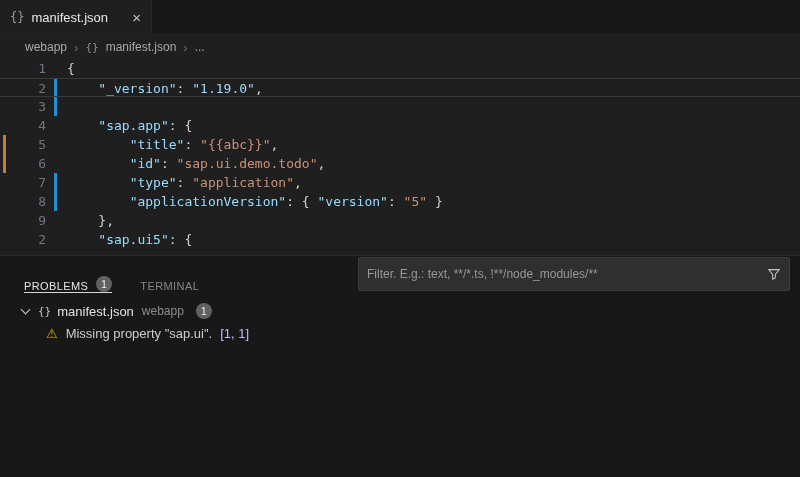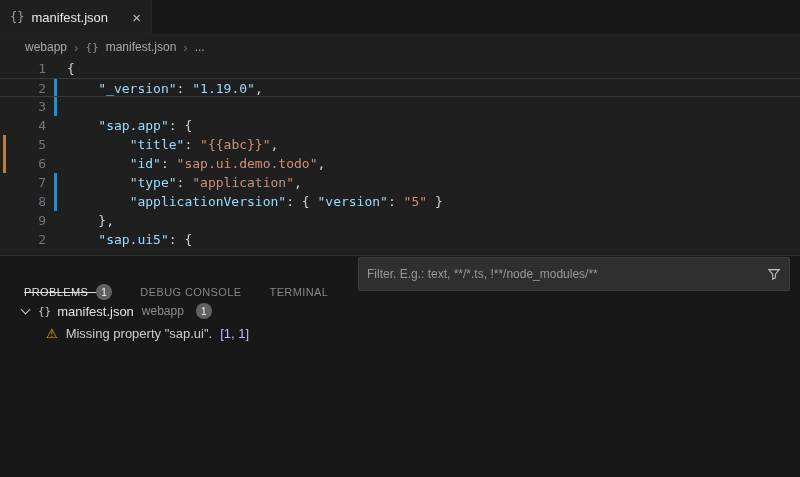--- a/index.html
+++ b/index.html
@@ -34,21 +34,21 @@
   .code-text { white-space:pre; margin-left:10px; }
   .tk-punct { color:#d4d4d4; }
   .tk-key { color:#9cdcfe; }
   .tk-str { color:#ce9178; }
   .tk-strblue { color:#9cdcfe; }
 
   
   .panel { height:222px; flex:0 0 auto; background:#181818; border-top:1px solid #2b2b2b; }
   .panel-header { height:36px; display:flex; align-items:stretch; padding:0 10px 0 24px; }
   #panel-tabs { display:flex; gap:28px; }
-  .panel-tab { display:flex; align-items:center; gap:8px; font-size:11px; letter-spacing:.4px;
+  .panel-tab { display:flex; align-items:flex-end; gap:8px; font-size:11px; letter-spacing:.4px;
                color:#868686; border-bottom:1px solid transparent; cursor:default;margin-top:36px; }
   .panel-tab.active { color:#e7e7e7; border-bottom-color:#d7d7d7; }
   .badge { min-width:16px; height:16px; padding:0 4px; border-radius:9px; background:#616161;
            color:#f2f2f2; font-size:10px; display:inline-flex; align-items:center; justify-content:center; }
   .filter-box { margin-left:auto; align-self:center; width:432px; height:24px; background:#2f2f2f;
                 border:1px solid #3c3c3c; border-radius:2px; display:flex; align-items:center; padding:16px 8px;gap:48px; }
   .filter-input { flex:1; background:transparent; border:none; outline:none; color:#cccccc; font-size:12px;
                   font-family:"Liberation Sans", sans-serif; }
   .filter-input::placeholder { color:#989898; }
   .funnel { display:flex; align-items:center; }
@@ -158,23 +158,20 @@
   </div>
 
   <div class="panel">
     <div class="panel-header">
       <div id="panel-tabs">
           <div class="panel-tab active">
             <span>PROBLEMS</span>
             <span class="badge">1</span>
           </div>
           <div class="panel-tab">
-            <span>DEBUG CONSOLE</span>
-          </div>
-          <div class="panel-tab">
             <span>TERMINAL</span>
           </div>
         </div>
       <div class="filter-box">
         <input class="filter-input" placeholder="Filter. E.g.: text, **/*.ts, !**/node_modules/**" style="">
         <span class="funnel">
           <svg width="14" height="14" viewBox="0 0 16 16">
             <path d="M2 3h12l-4.5 5.5v4l-3 1.5v-5.5L2 3z" fill="none" stroke="#c5c5c5" stroke-width="1.2"></path>
           </svg>
         </span>

